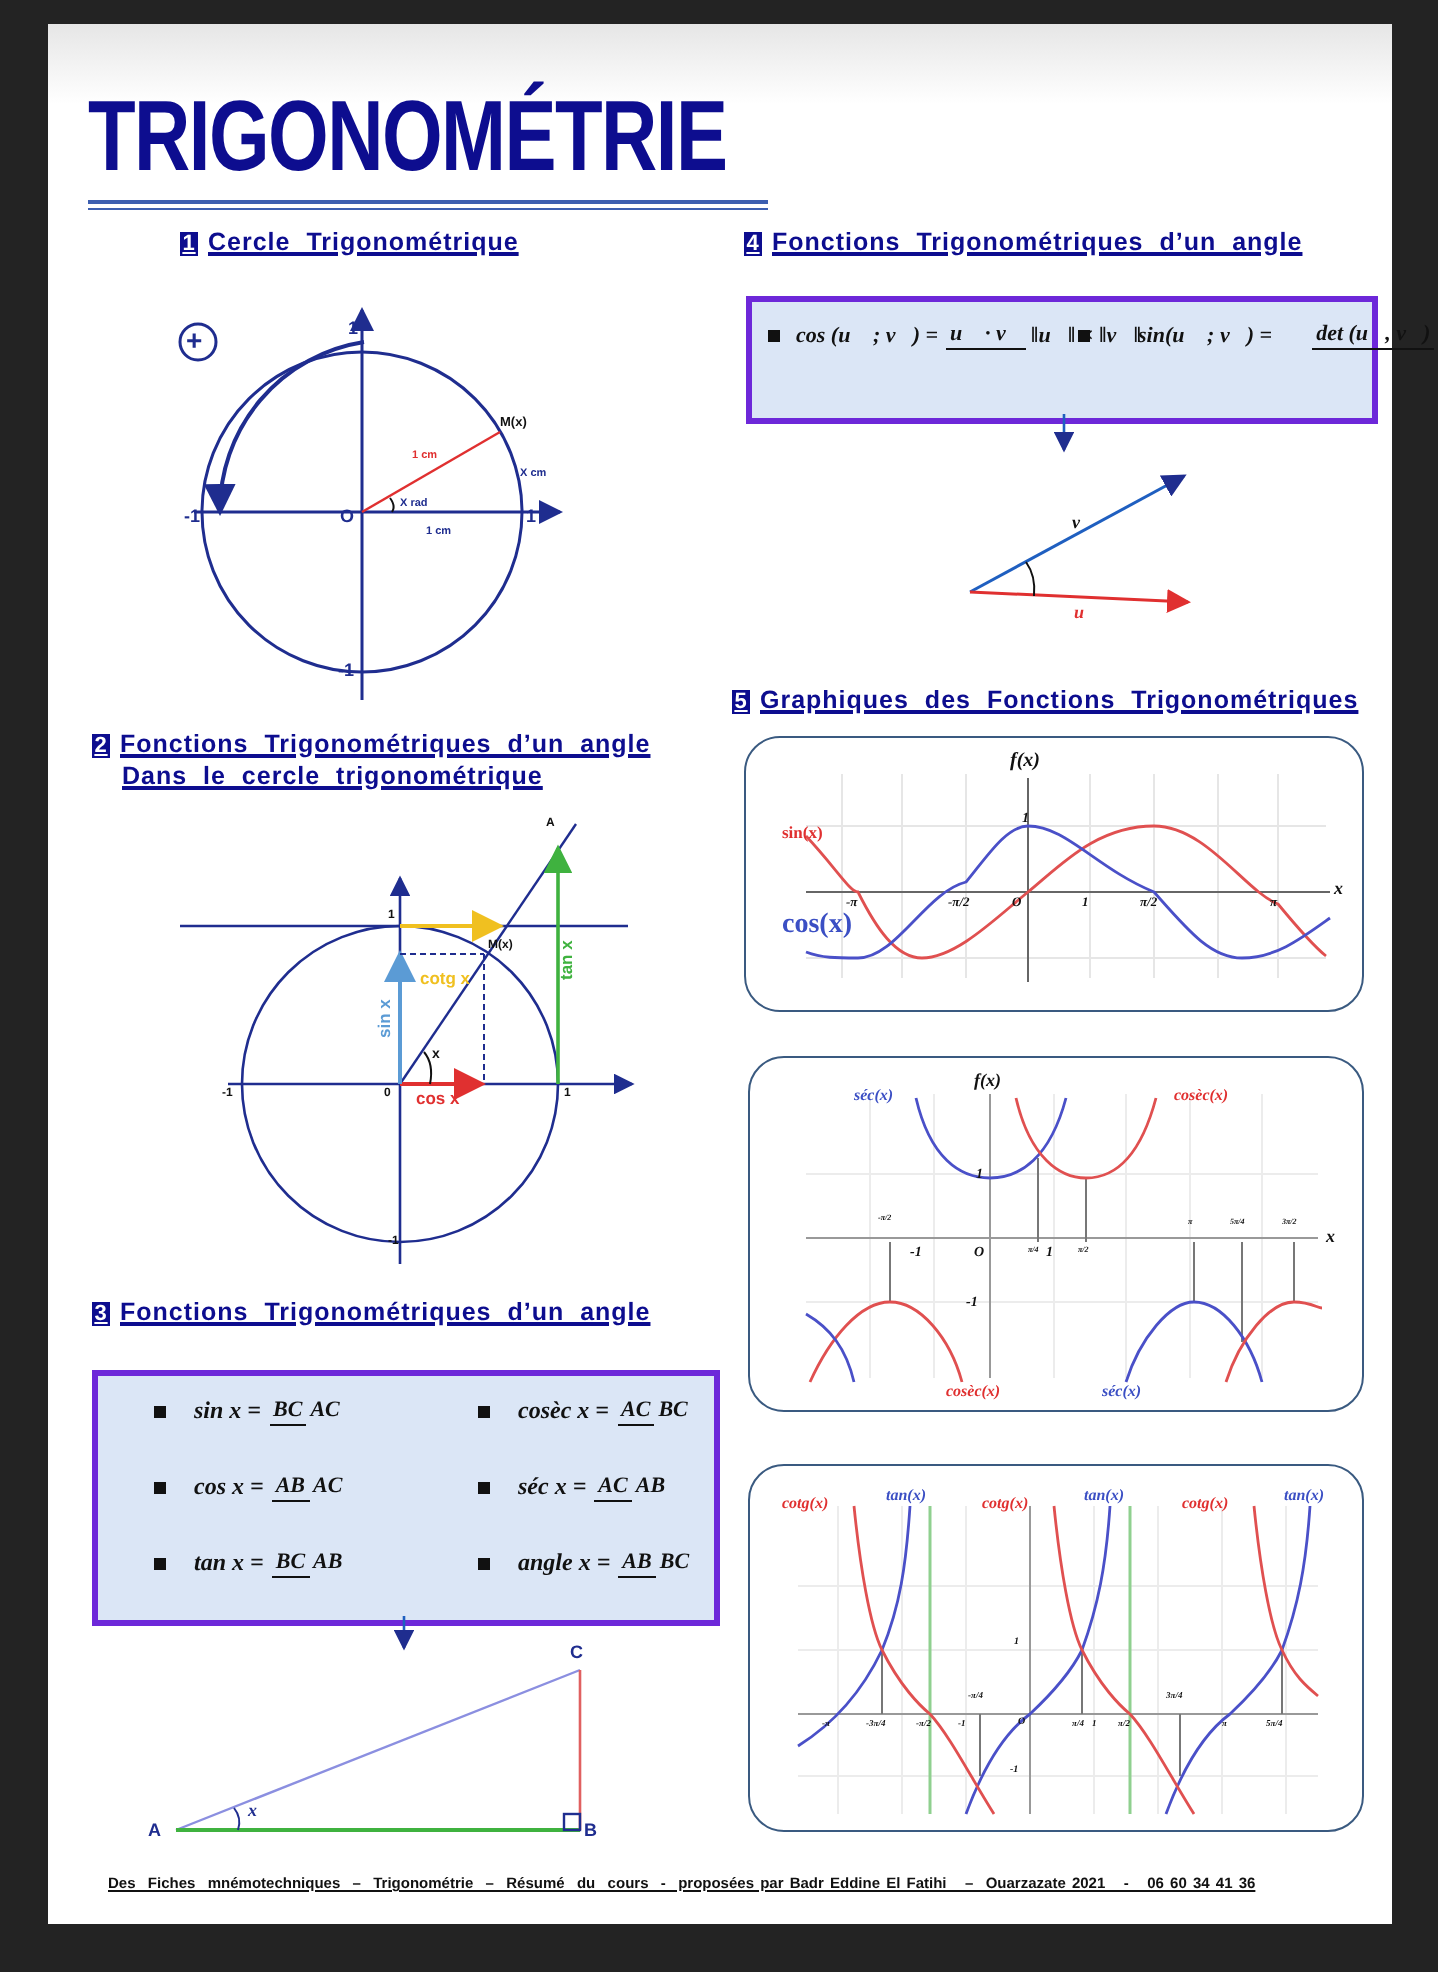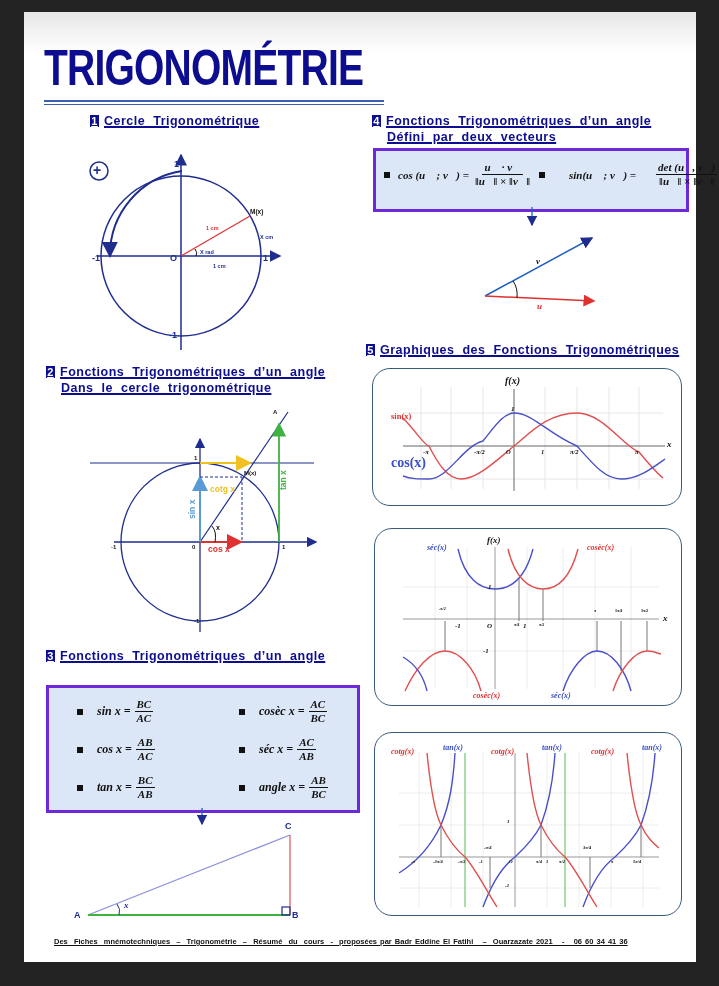--- a/index.html
+++ b/index.html
@@ -8,21 +8,21 @@
   .page-top-shade { position:absolute; left:0; top:0; width:100%; height:40px; background:linear-gradient(#e6e6e6, #ffffff); }
   .title { position:absolute; left:20px; top:28px; font-family:"Liberation Sans", sans-serif; font-weight:bold; font-size:50px; color:#0d0d8f; letter-spacing:-1px; transform:scaleX(0.78); transform-origin:left top; line-height:56px; white-space:nowrap; }
   .title-rule { position:absolute; left:20px; width:340px; height:2px; background:#3d5fb0; }
   .sec-head { position:absolute; font-weight:bold; font-size:12.5px; color:#0d0d8f; line-height:16px; letter-spacing:0.5px; }
   .sec-head .num { display:inline-block; background:#0d0d8f; color:#fff; font-size:11px; width:9px; text-align:center; line-height:12px; margin-right:5px; text-decoration:underline; }
   .sec-head .txt { text-decoration:underline; text-decoration-thickness:1.5px; word-spacing:4px; }
   .sec-head .line2 { display:block; padding-left:15px; }
   .box { position:absolute; background:#dbe6f6; border:3px solid #6d28d9; }
   .formula { position:absolute; font-family:"Liberation Serif", serif; font-style:italic; font-weight:bold; font-size:12px; color:#111; display:flex; align-items:center; white-space:nowrap; }
   .bullet { display:inline-block; width:6px; height:6px; background:#111; margin-right:14px; }
-  .frac { display:inline-flex; flex-direction:column; align-items:center; margin-left:4px; font-size:11px; }
+  .frac { display:inline-flex; flex-direction:row; align-items:center; margin-left:4px; font-size:11px; }
   .frac .n { border-bottom:1px solid #111; padding:0 2px; line-height:13px; }
   .frac .d { line-height:13px; padding:0 2px; }
   .graph-frame { position:absolute; border:1.5px solid #3a5a80; border-radius:18px; background:#fff; overflow:hidden; }
   svg { position:absolute; overflow:visible; }
   .footer { position:absolute; left:30px; top:925px; font-size:7.5px; font-weight:bold; color:#111; text-decoration:underline; white-space:pre; word-spacing:1px; }
   .svgtxt { font-family:"Liberation Sans", sans-serif; font-weight:bold; }
   .svgser { font-family:"Liberation Serif", serif; font-style:italic; font-weight:bold; }
 </style>
 </head>
 <body>
@@ -172,21 +172,20 @@
     <rect x="258" y="895" width="8" height="8" fill="none" stroke="#1f2d8f" stroke-width="1.2"></rect>
     <path d="M93 892 Q 97 897 95 903" fill="none" stroke="#1f2d8f" stroke-width="1"></path>
   </svg>
   <div class="svgtxt" style="position:absolute;left:50px;top:898px;font-size:9px;color:#1f2d8f;">A</div>
   <div class="svgtxt" style="position:absolute;left:268px;top:898px;font-size:9px;color:#1f2d8f;">B</div>
   <div class="svgtxt" style="position:absolute;left:261px;top:809px;font-size:9px;color:#1f2d8f;">C</div>
   <div class="svgser" style="position:absolute;left:100px;top:888px;font-size:9px;color:#1f2d8f;">x</div>
 
   <div class="sec-head" style="left:348px;top:101px;">
     <span class="num">4</span><span class="txt">Fonctions  Trigonométriques  d’un  angle</span>
-    <span class="txt line2">Défini  par  deux  vecteurs</span>
   </div>
   <div class="box" style="left:349px;top:136px;width:310px;height:58px;">
     <div class="formula" style="left:8px;top:10px;font-size:11px;">
         <span class="bullet" style="margin-right:8px;"></span>
         <span>cos (u⃗ ; v⃗) =</span>
         <span class="frac">
           <span class="n">u⃗ · v⃗</span>
           <span class="d">‖u⃗‖ × ‖v⃗‖</span>
         </span>
       </div>

